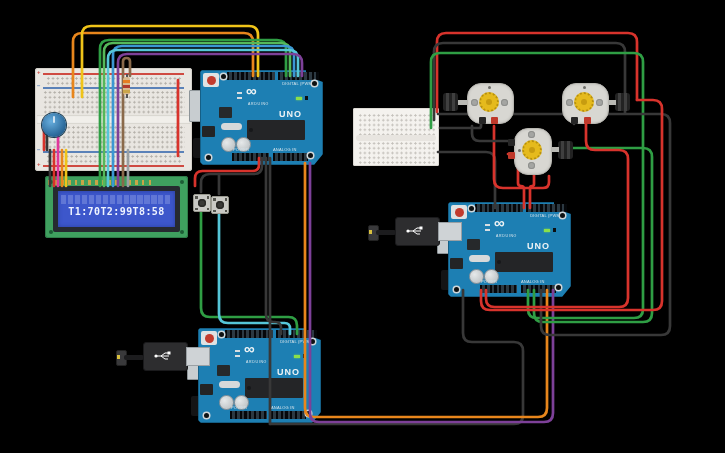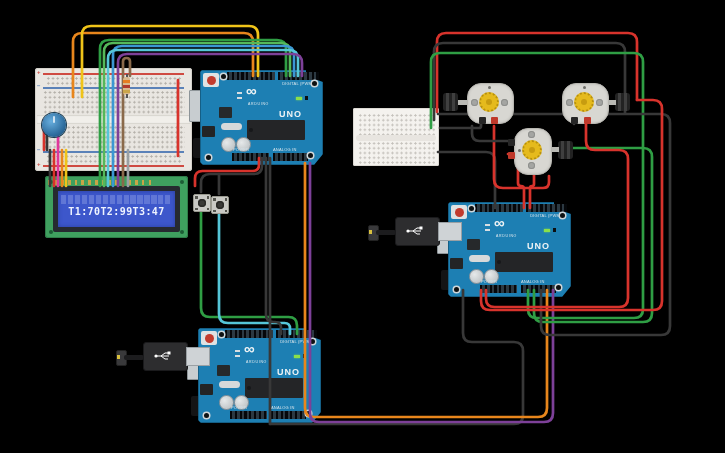--- a/index.html
+++ b/index.html
@@ -177,21 +177,21 @@
 
   <div class="lcd">
     <div class="lcd-pads"></div>
     <div class="lcd-screw" style="left:4px;top:4px;"></div>
     <div class="lcd-screw" style="left:135px;top:4px;"></div>
     <div class="lcd-screw" style="left:4px;top:54px;"></div>
     <div class="lcd-screw" style="left:135px;top:54px;"></div>
     <div class="lcd-bezel">
       <div class="lcd-screen">
         <div class="lcd-row1"></div>
-        <div class="lcd-row2">T1:70T2:99T3:47</div>
+        <div class="lcd-row2">T1:70T2:99T8:58</div>
       </div>
     </div>
   </div>
 
   <div class="arduino a1">
     <div class="usb-port"></div>
     <div class="pwr-jack"></div>
     <div class="pcb"></div>
     <div class="reset">
         <div class="reset-cap"></div>

